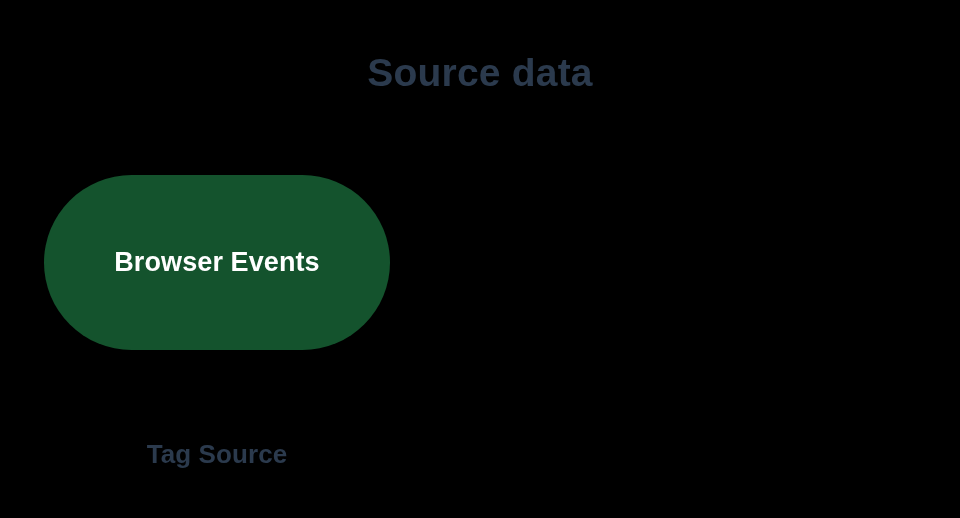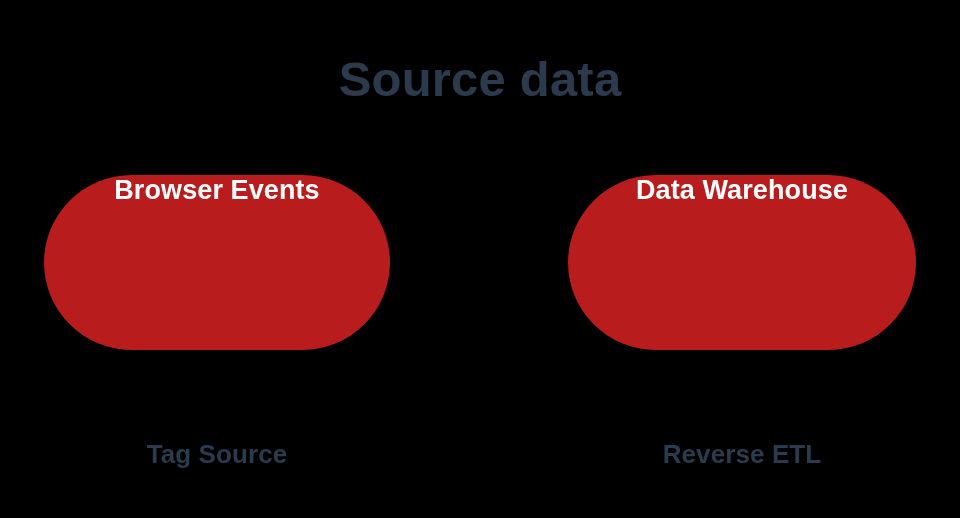--- a/index.html
+++ b/index.html
@@ -19,21 +19,21 @@
     overflow: hidden;
   }
 
   
   .diagram-title {
     position: absolute;
     left: 0;
     top: 51px;
     width: 960px;
     text-align: center;
-    font-size: 49px;
+    font-size: 39px;
     font-weight: bold;
     letter-spacing: 0.2px;
     color: #2b3a4d;
     line-height: 1.15;
     white-space: nowrap;
   }
 
   
   .node-column {
     position: absolute;
@@ -41,22 +41,23 @@
   }
   .node-column.col-left  { left: 44px;  width: 346px; }
   .node-column.col-right { left: 568px; width: 348px; }
 
   
   .pill {
     position: relative;
     width: 100%;
     height: 175px;
     border-radius: 88px;
-    background: #b91c1c;
+    background: #14532d;
     display: flex;
+    align-items: center;
     justify-content: center;
     box-sizing: border-box;
   }
   .pill-label {
     color: #ffffff;
     font-size: 27px;
     font-weight: bold;
     letter-spacing: 0.1px;
     white-space: nowrap;
     text-align: center;
@@ -82,20 +83,14 @@
 
   <div class="diagram-title">Source data</div>
 
   <div class="node-column col-left">
     <div class="pill">
       <span class="pill-label">Browser Events</span>
     </div>
     <div class="node-caption">Tag Source</div>
   </div>
 
-  <div class="node-column col-right">
-    <div class="pill">
-      <span class="pill-label">Data Warehouse</span>
-    </div>
-    <div class="node-caption">Reverse ETL</div>
-  </div>
 
 </div>
 
 </body></html>

